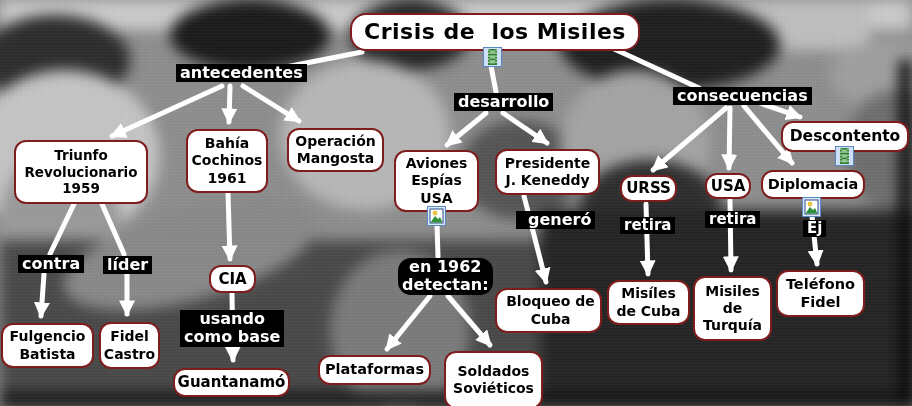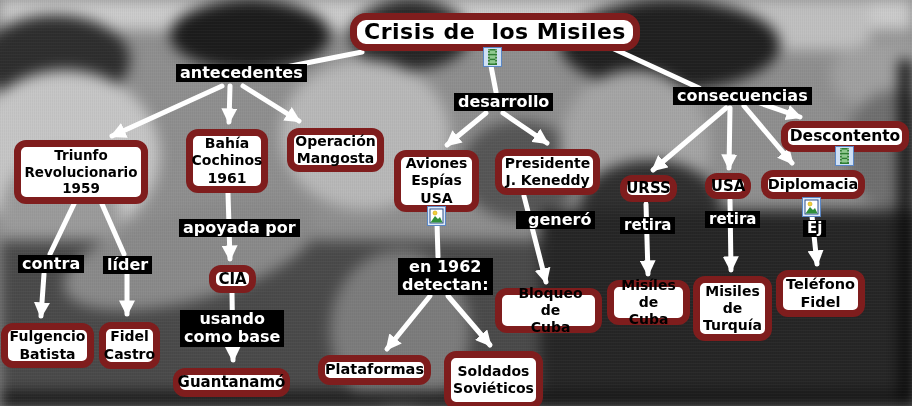--- a/index.html
+++ b/index.html
@@ -14,21 +14,21 @@
   .grain{
     position:absolute;inset:0;pointer-events:none;opacity:.55;
     background:
       repeating-linear-gradient(0deg, rgba(255,255,255,.05) 0 1px, transparent 1px 3px),
       repeating-linear-gradient(90deg, rgba(0,0,0,.06) 0 1px, transparent 1px 2px);
   }
   .arrows{position:absolute;left:0;top:0;}
   
   .node{
     position:absolute;box-sizing:border-box;
-    background:#fff;border:7px solid #7f1d1d;border-radius:12px;
+    background:#fff;border:2px solid #7f1d1d;border-radius:12px;
     color:#000;font-weight:bold;text-align:center;
     display:flex;align-items:center;justify-content:center;
     line-height:1.22;white-space:pre-line;padding:1px 3px;
     z-index:3;
   }
   .node.title{border-radius:16px;white-space:pre;letter-spacing:.5px;}
   
   .elabel{
     position:absolute;background:#000;color:#fff;font-weight:bold;
     padding:0 4px;line-height:1.15;text-align:center;white-space:pre-line;
@@ -102,25 +102,24 @@
     </g>
   </svg>
 
   <div class="node title" style="left:350px;top:13px;width:290px;height:38px;font-size:22px;">Crisis de  los Misiles</div>
 
   <div class="elabel" style="left:176px;top:64px;">antecedentes</div>
   <div class="elabel" style="left:454px;top:93px;">desarrollo</div>
   <div class="elabel" style="left:673px;top:87px;">consecuencias</div>
   <div class="elabel" style="left:18px;top:255px;">contra</div>
   <div class="elabel" style="left:103px;top:256px;">líder</div>
-  <div class="elabel" style="left:179px;top:219px;">apoyada por</div>
   <div class="elabel" style="left:180px;top:310px;">usando
 como base</div>
   <div class="elabel" style="left:516px;top:211px;padding-left:12px;">generó</div>
-  <div class="elabel" style="left:398px;top:258px;">en 1962
+  <div class="elabel" style="left:398px;top:258px;border-radius:13px;">en 1962
 detectan:</div>
   <div class="elabel" style="left:620px;top:217px;font-size:15px;">retira</div>
   <div class="elabel" style="left:705px;top:211px;font-size:15px;">retira</div>
   <div class="elabel" style="left:803px;top:220px;font-size:15px;">Ej</div>
 
   <div class="node" style="left:14px;top:140px;width:134px;height:64px;font-size:13.5px;">Triunfo
 Revolucionario
 1959</div>
   <div class="node" style="left:186px;top:129px;width:82px;height:64px;font-size:14px;">Bahía
 Cochinos

